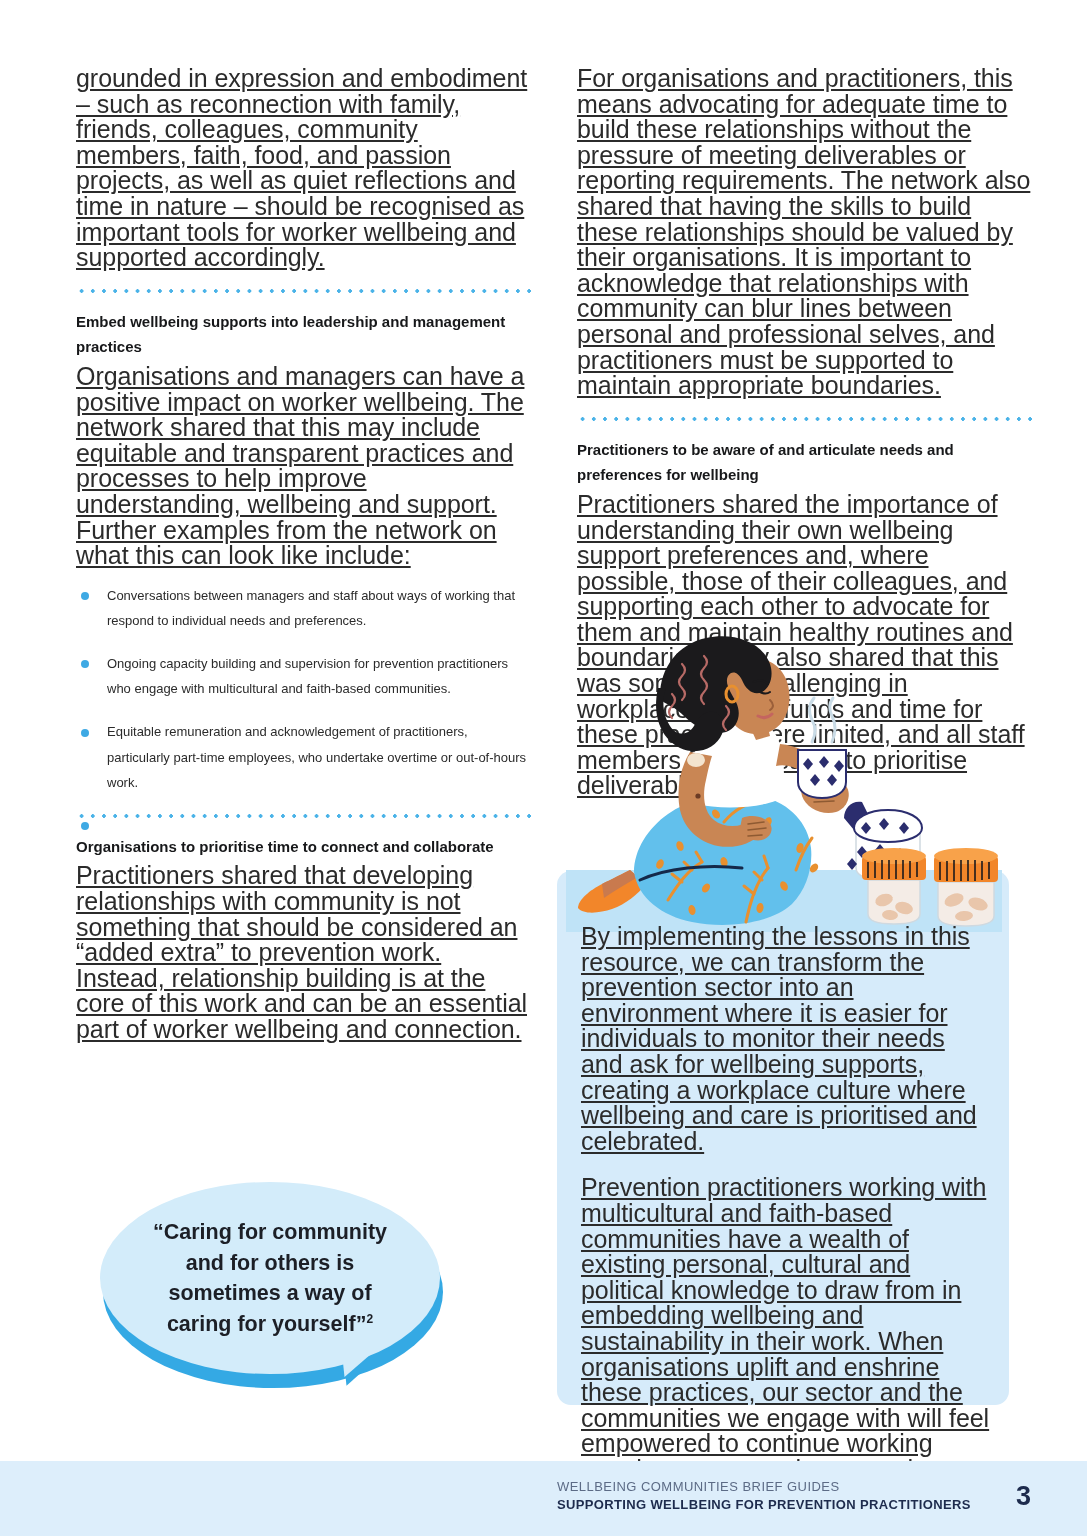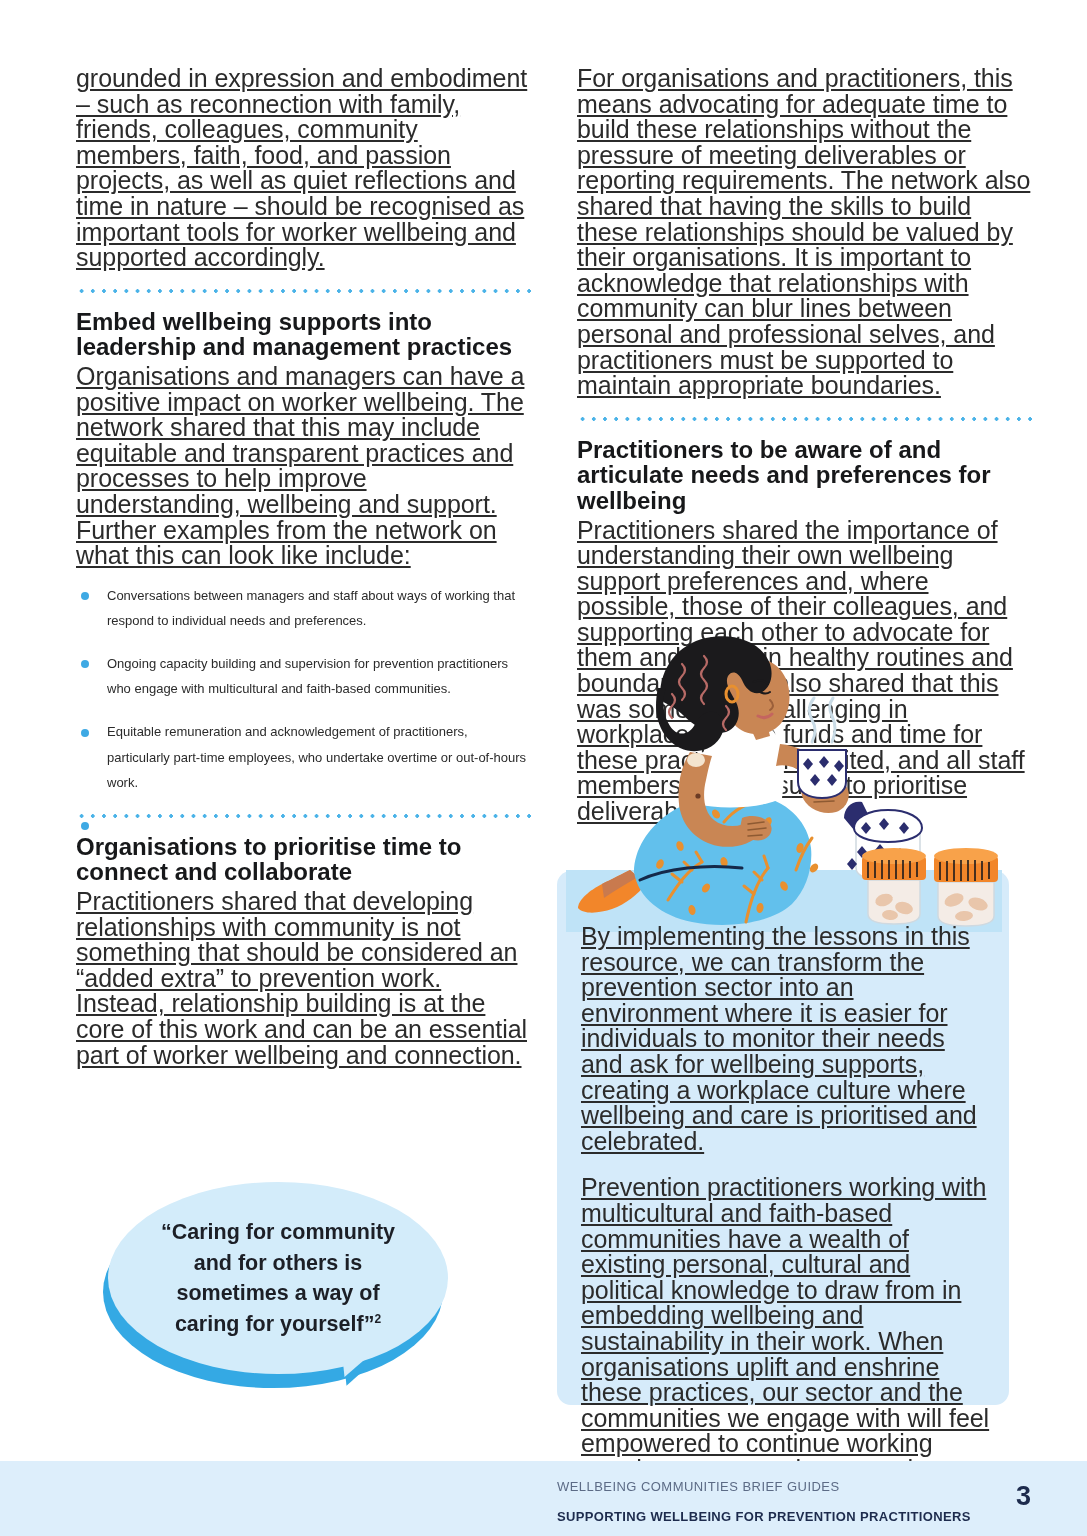--- a/index.html
+++ b/index.html
@@ -36,21 +36,21 @@
     font-size: 25px;
     line-height: 25.6px;
     color: #2b2b2b;
     margin: 0 0 0 0;
     letter-spacing: -0.05px;
     text-decoration: underline;
   }
   .body-p + .body-p { margin-top: 21px; }
 
   h2.sec-head {
-    font-size: 24px;
+    font-size: 15px;
     line-height: 25.6px;
     font-weight: bold;
     color: #17181a;
     margin: 0 0 4px 0;
   }
 
   
   .dotted-rule {
     height: 4px;
     margin: 18px 0 16px 0;
@@ -117,21 +117,21 @@
     left: 241px;
     top: 128px;
     width: 0; height: 0;
     border-left: 60px solid #d3ecfa;
     border-top: 22px solid transparent;
     border-bottom: 42px solid transparent;
     transform: rotate(-6deg);
   }
   .quote-bubble {
     position: absolute;
-    left: 8px;
+    left: 0;
     top: 0;
     width: 340px;
     height: 192px;
     background: #d3ecfa;
     border-radius: 50% / 50%;
     display: flex;
     align-items: center;
     justify-content: center;
   }
   .quote-text {
@@ -208,21 +208,20 @@
     letter-spacing: 0.45px;
     color: #5c6b86;
     line-height: 16.5px;
   }
   .footer-title {
     font-size: 13px;
     letter-spacing: 0.35px;
     font-weight: bold;
     color: #1d2b4d;
     line-height: 17px;
-    margin-top: 12px;
   }
   .page-num {
     position: absolute;
     left: 1016px;
     top: 1481px;
     font-size: 27px;
     font-weight: bold;
     color: #1d2b4d;
   }
 </style>

